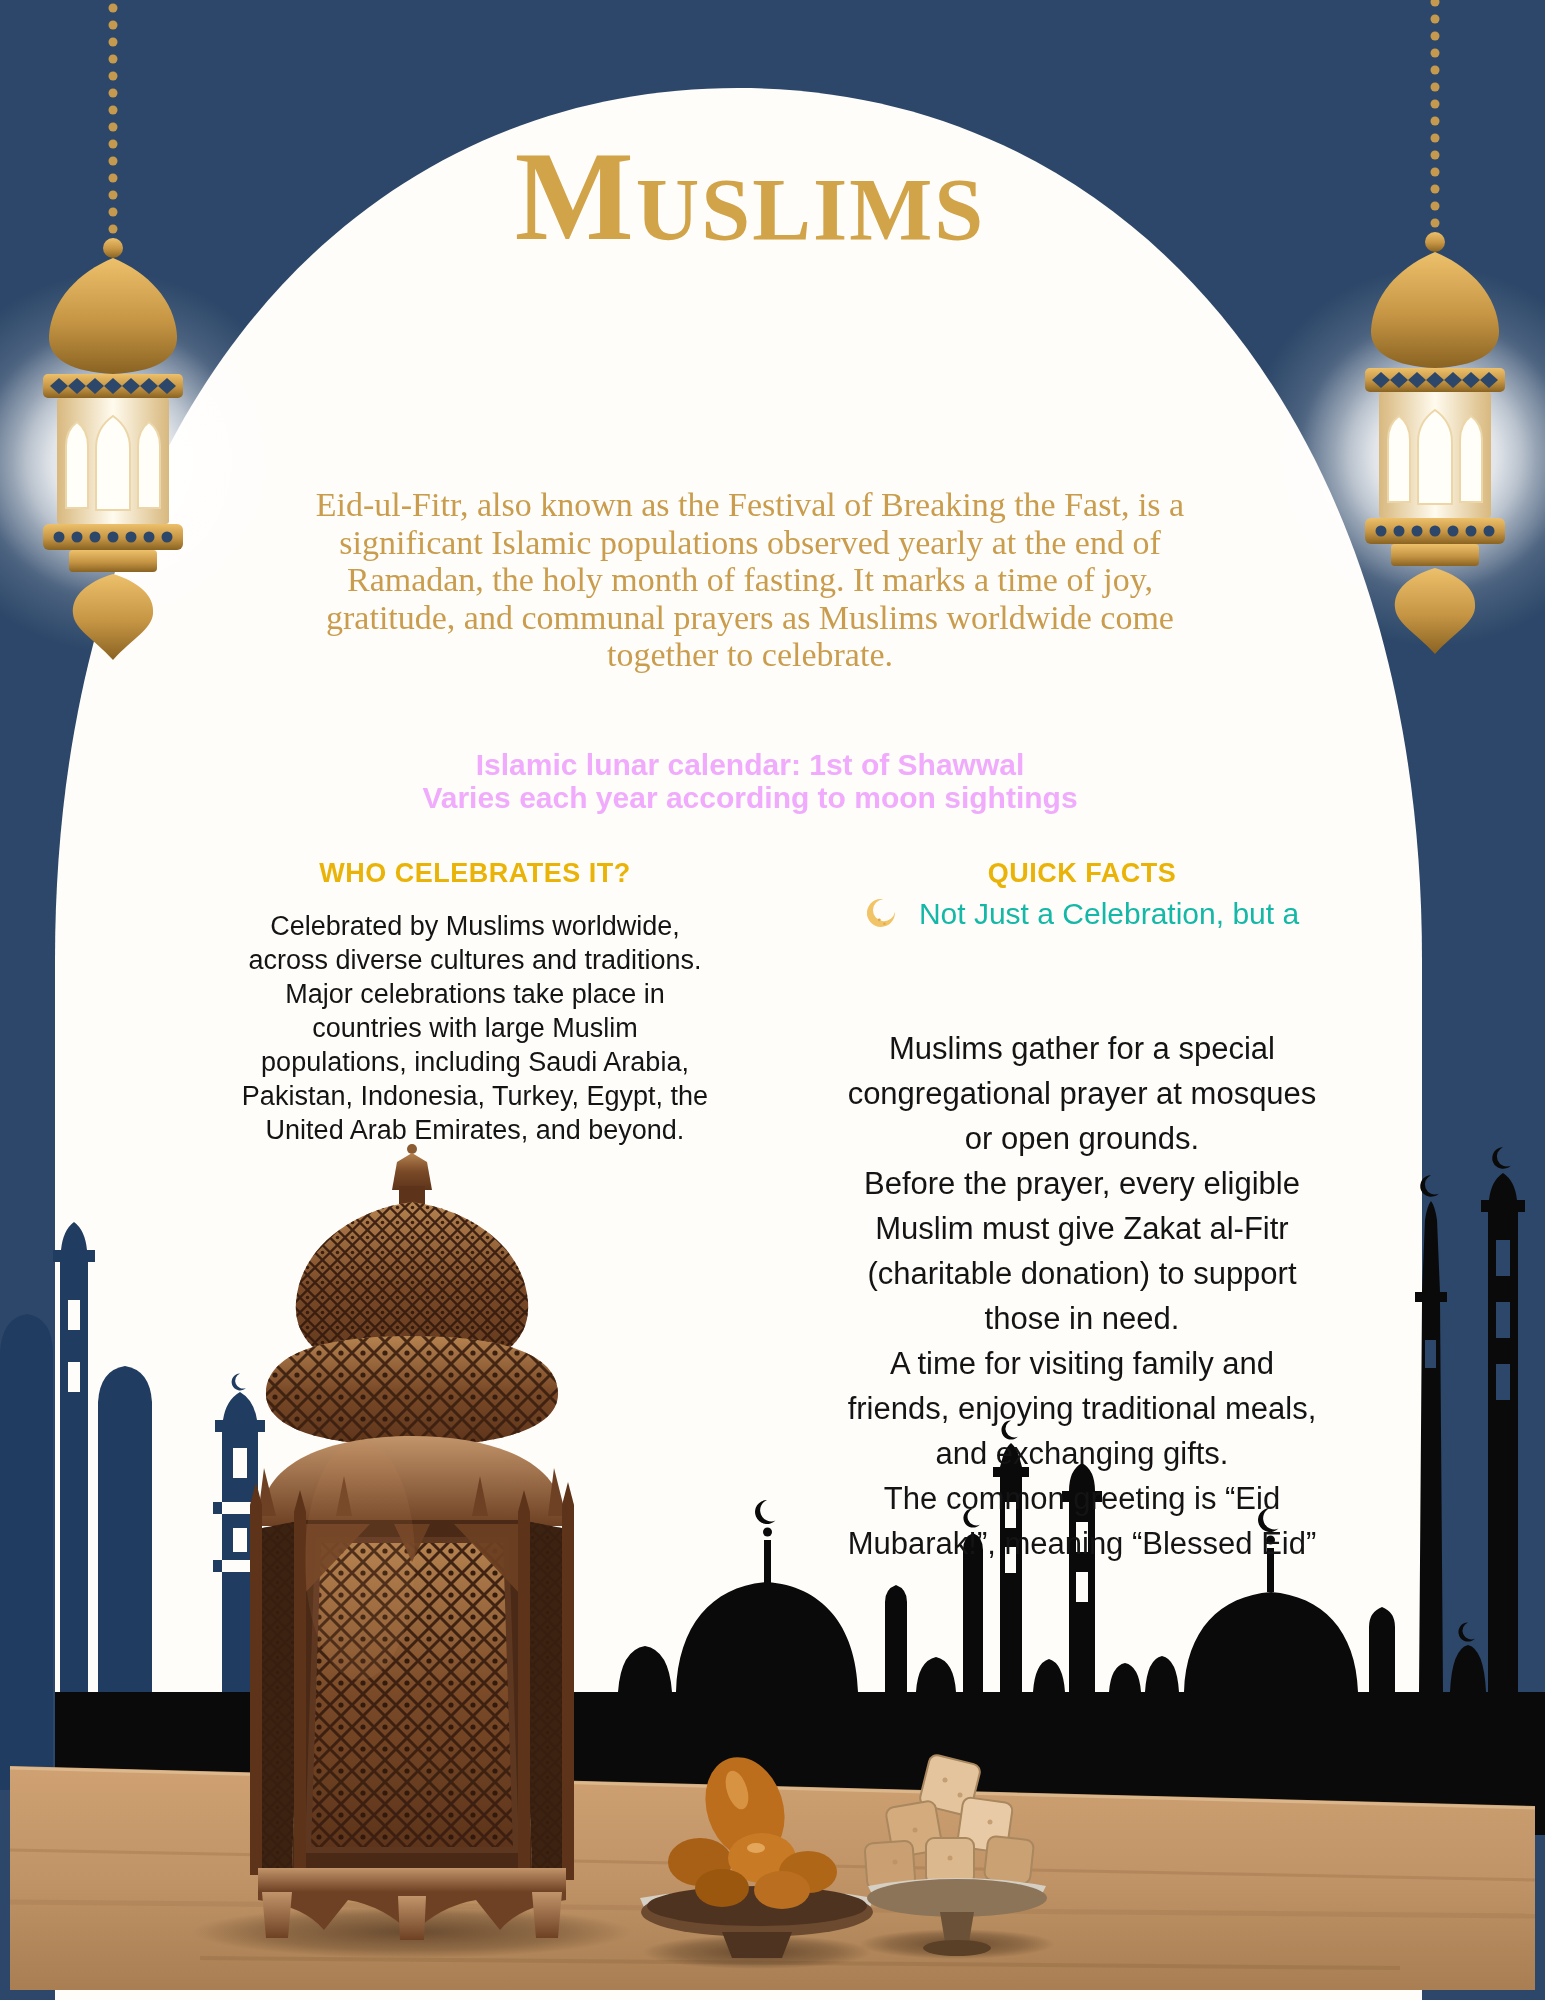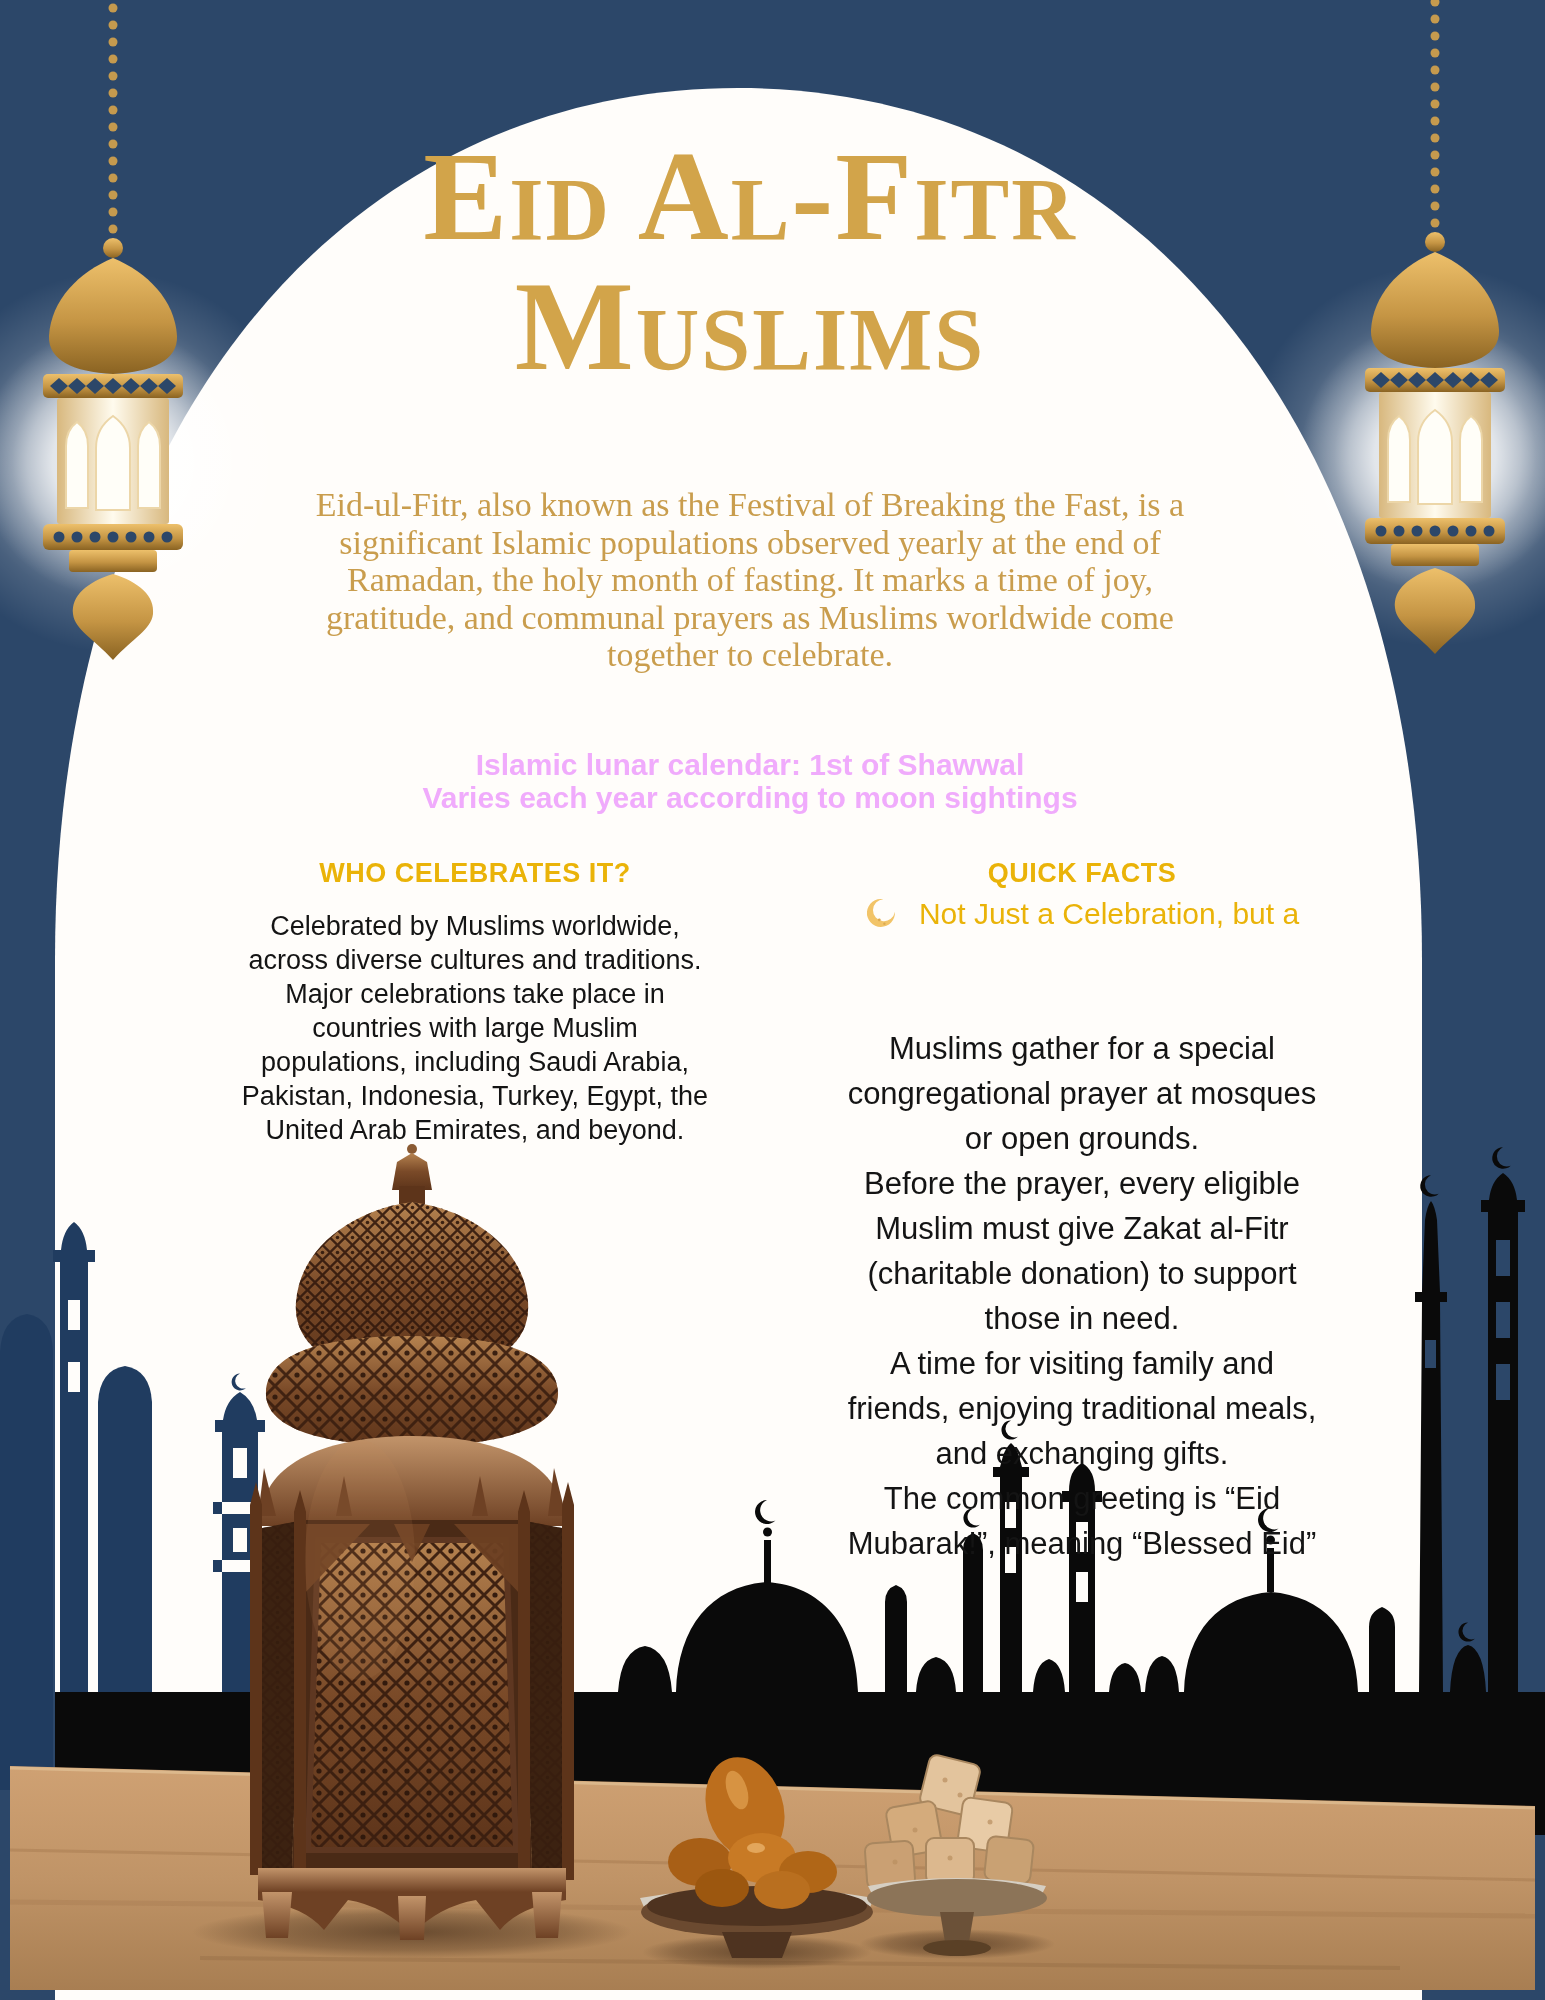--- a/index.html
+++ b/index.html
@@ -30,21 +30,21 @@
   }
   .col{position:absolute;z-index:5;text-align:center;}
   .col-who{left:214px;top:858px;width:522px;}
   .col-facts{left:820px;top:858px;width:524px;}
   .col h2{
     margin:0 0 6px 0;font-size:27px;line-height:30px;font-weight:bold;
     color:#eab308;letter-spacing:0.5px;
   }
   .who-body{font-size:27px;line-height:34px;color:#141414;white-space:pre;text-align:center;margin-top:21px;}
   .facts-intro-l1{display:flex;justify-content:center;align-items:center;gap:20px;
-    font-size:30px;line-height:40px;color:#eab308;}
+    font-size:30px;line-height:40px;color:#14b8a6;}
   .facts-intro-l2{font-size:30px;line-height:40px;color:#141414;}
   .moon-ic{width:34px;height:34px;flex:0 0 auto;transform:rotate(-14deg);}
   .facts-body{margin-top:92px;font-size:31px;line-height:45px;color:#141414;white-space:pre;text-align:center;}
 </style>
 </head>
 <body>
 
 <svg class="bg-art" viewBox="0 0 1545 2000" xmlns="http://www.w3.org/2000/svg">
   <defs>
     <linearGradient id="goldV" x1="0" y1="0" x2="0" y2="1">
@@ -279,21 +279,20 @@
         <circle cx="895" cy="1862" r="2.5"></circle>
     </g>
     <path d="M868,1886 Q957,1870 1046,1886 L1040,1898 Q957,1884 874,1898 Z" fill="#d6cfc3"></path>
     <ellipse cx="957" cy="1898" rx="90" ry="19" fill="#8c7458"></ellipse>
     <path d="M940,1912 L974,1912 L968,1948 L946,1948 Z" fill="#6b5138"></path>
     <ellipse cx="957" cy="1948" rx="34" ry="8" fill="#5a4026"></ellipse>
   </g>
 </svg>
 
 <div class="txt title">
-  <div>Eid Al-Fitr</div>
   <div>Muslims</div>
 </div>
 
 <div class="txt intro">Eid-ul-Fitr, also known as the Festival of Breaking the Fast, is a
 significant Islamic populations observed yearly at the end of
 Ramadan, the holy month of fasting. It marks a time of joy,
 gratitude, and communal prayers as Muslims worldwide come
 together to celebrate.</div>
 
 <div class="txt calendar">Islamic lunar calendar: 1st of Shawwal

